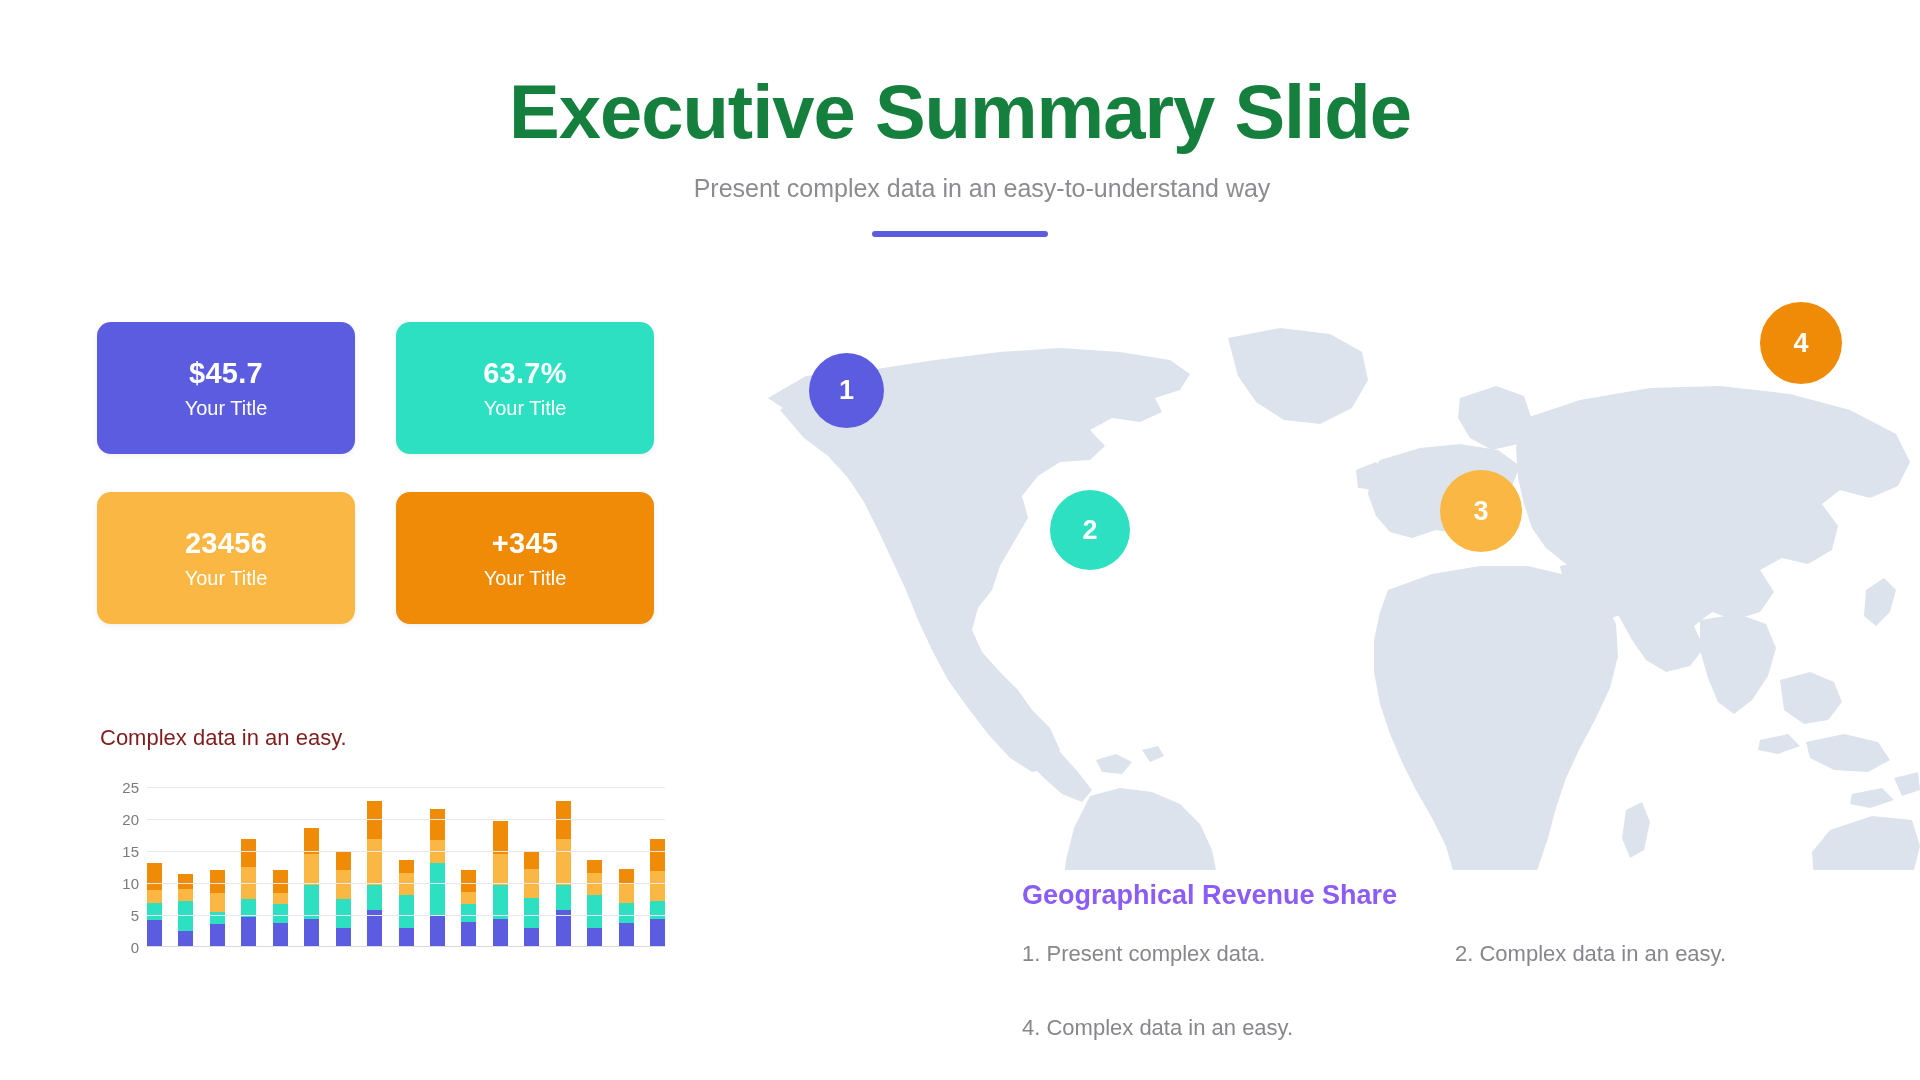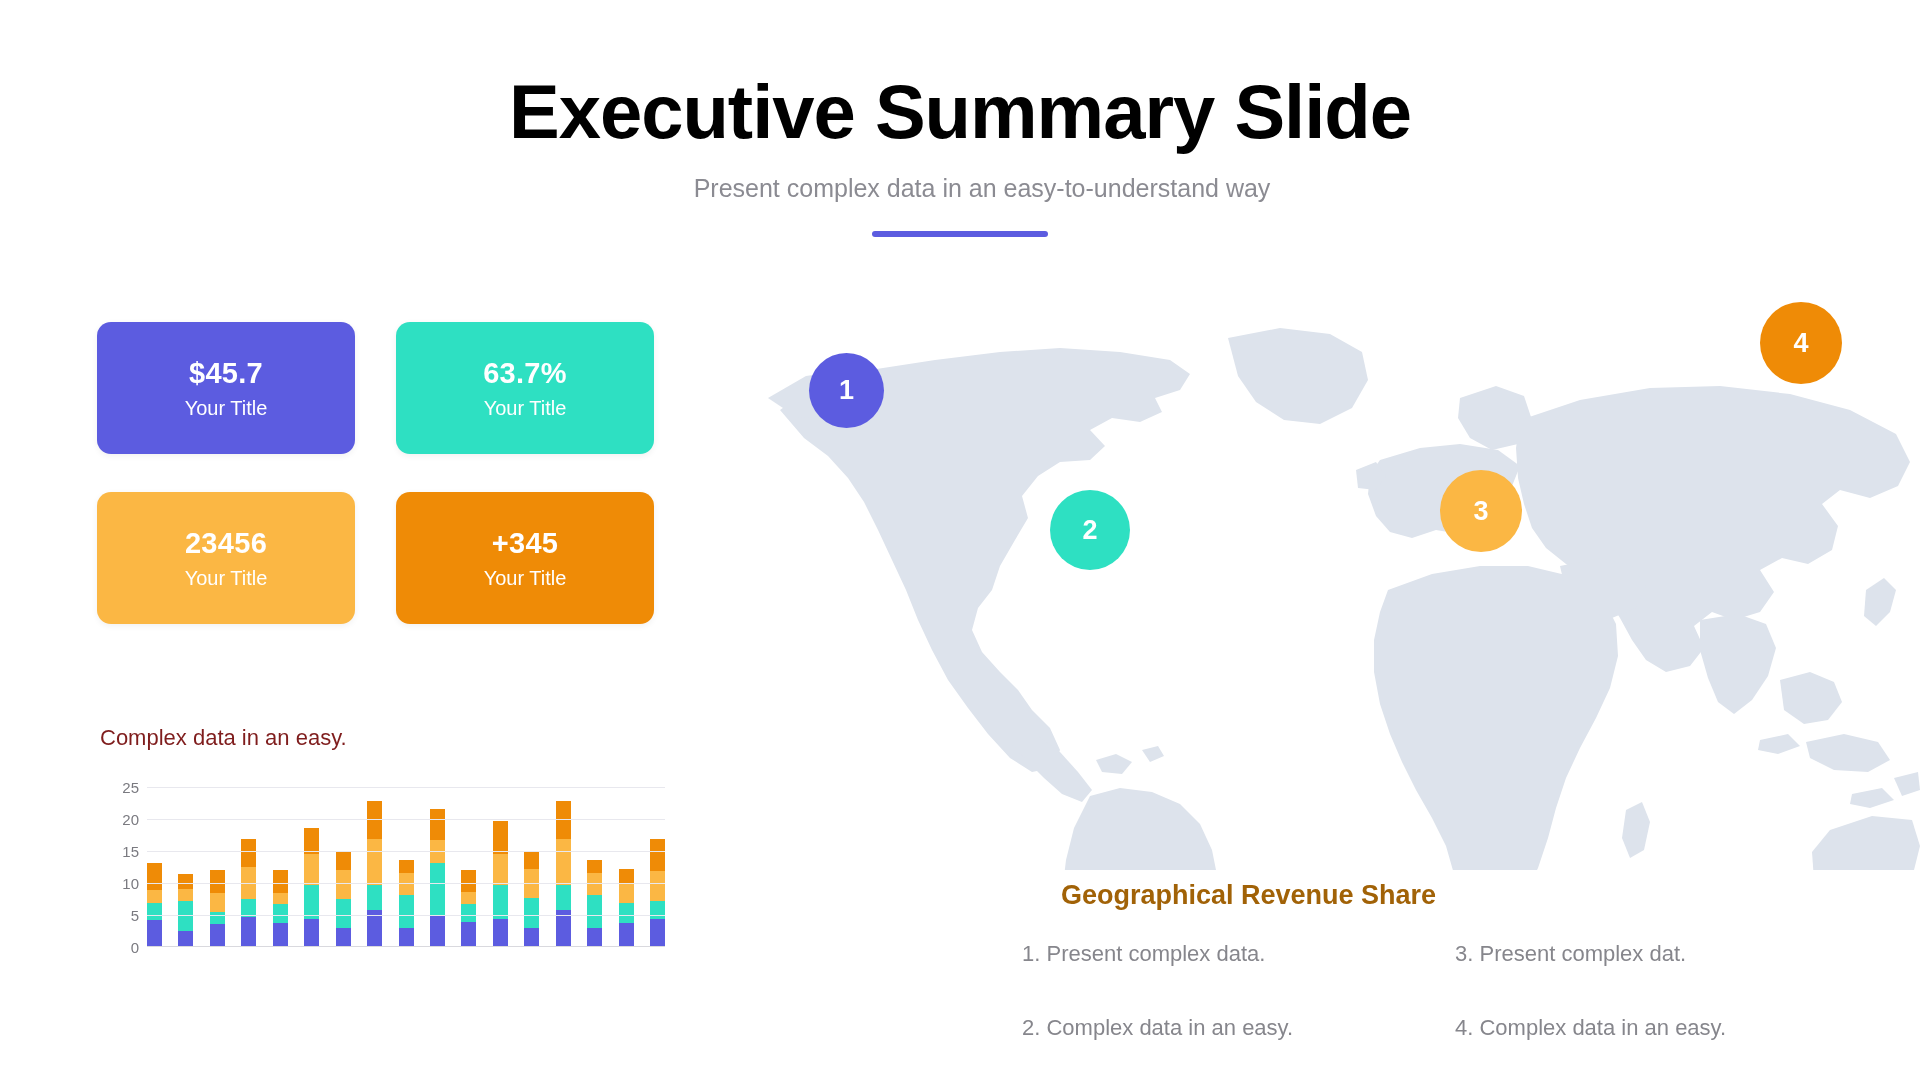--- a/index.html
+++ b/index.html
@@ -107,38 +107,37 @@
     justify-content:center;
     color:#ffffff;
     font-size:27px;
     font-weight:bold;
   }
 
   
   #geo-block { position:absolute; left:1022px; top:880px; width:800px; }
   #geo-heading {
     font-size:27px; font-weight:bold;
-    color:#a16207;
+    color:#8b5cf6;
     margin-bottom:30px;
-    margin-left:39px;
   }
   #geo-list {
     display:grid;
     grid-template-columns:385px 385px;
     row-gap:23px;
     column-gap:10px;
     gap:48px;
   }
   .geo-item { font-size:22px; color:#86868c; white-space:nowrap; }
 </style>
 </head>
 <body>
 
 <div id="slide-header">
-  <div id="slide-title" style="color: #000000;">Executive Summary Slide</div>
+  <div id="slide-title" style="color: #15803d;">Executive Summary Slide</div>
   <div id="slide-subtitle" style="color: rgb(139, 139, 146); margin-left: 44px;">Present complex data in an easy-to-understand way</div>
   <div id="title-divider" style="background: rgb(92, 92, 224);"></div>
 </div>
 
 <div id="kpi-grid">
     <div class="kpi-card" style="background: rgb(92, 92, 224);">
       <div class="kpi-value">$45.7</div>
       <div class="kpi-label">Your Title</div>
     </div>
     <div class="kpi-card" style="background: rgb(46, 224, 194); text-align: right;">
@@ -356,17 +355,16 @@
     </div>
     <div class="map-marker" style="left: 1000px; top: 12px; width: 82px; height: 82px; background: rgb(239, 139, 6);">
       <span>4</span>
     </div>
   </div>
 
 <div id="geo-block">
   <div id="geo-heading">Geographical Revenue Share</div>
   <div id="geo-list">
       <div class="geo-item">1. Present complex data.</div>
-      <div class="geo-item">3. Present complex dat.</div>
       <div class="geo-item">2. Complex data in an easy.</div>
       <div class="geo-item">4. Complex data in an easy.</div>
     </div>
 </div>
 
 </body></html>

